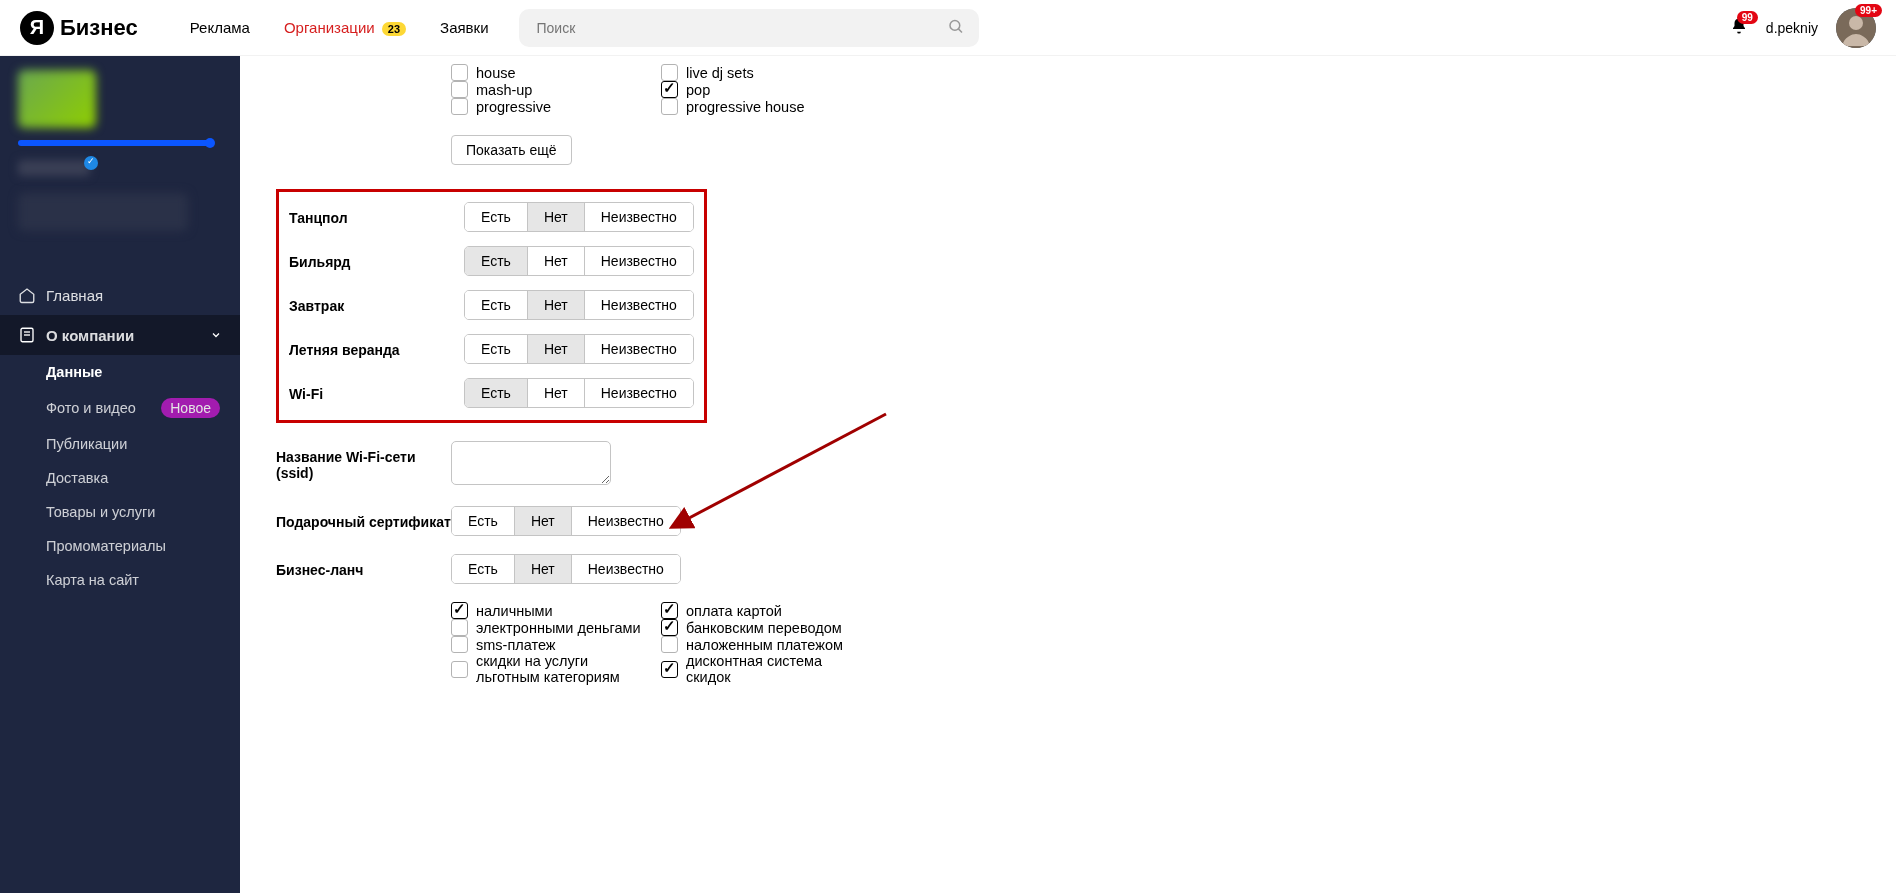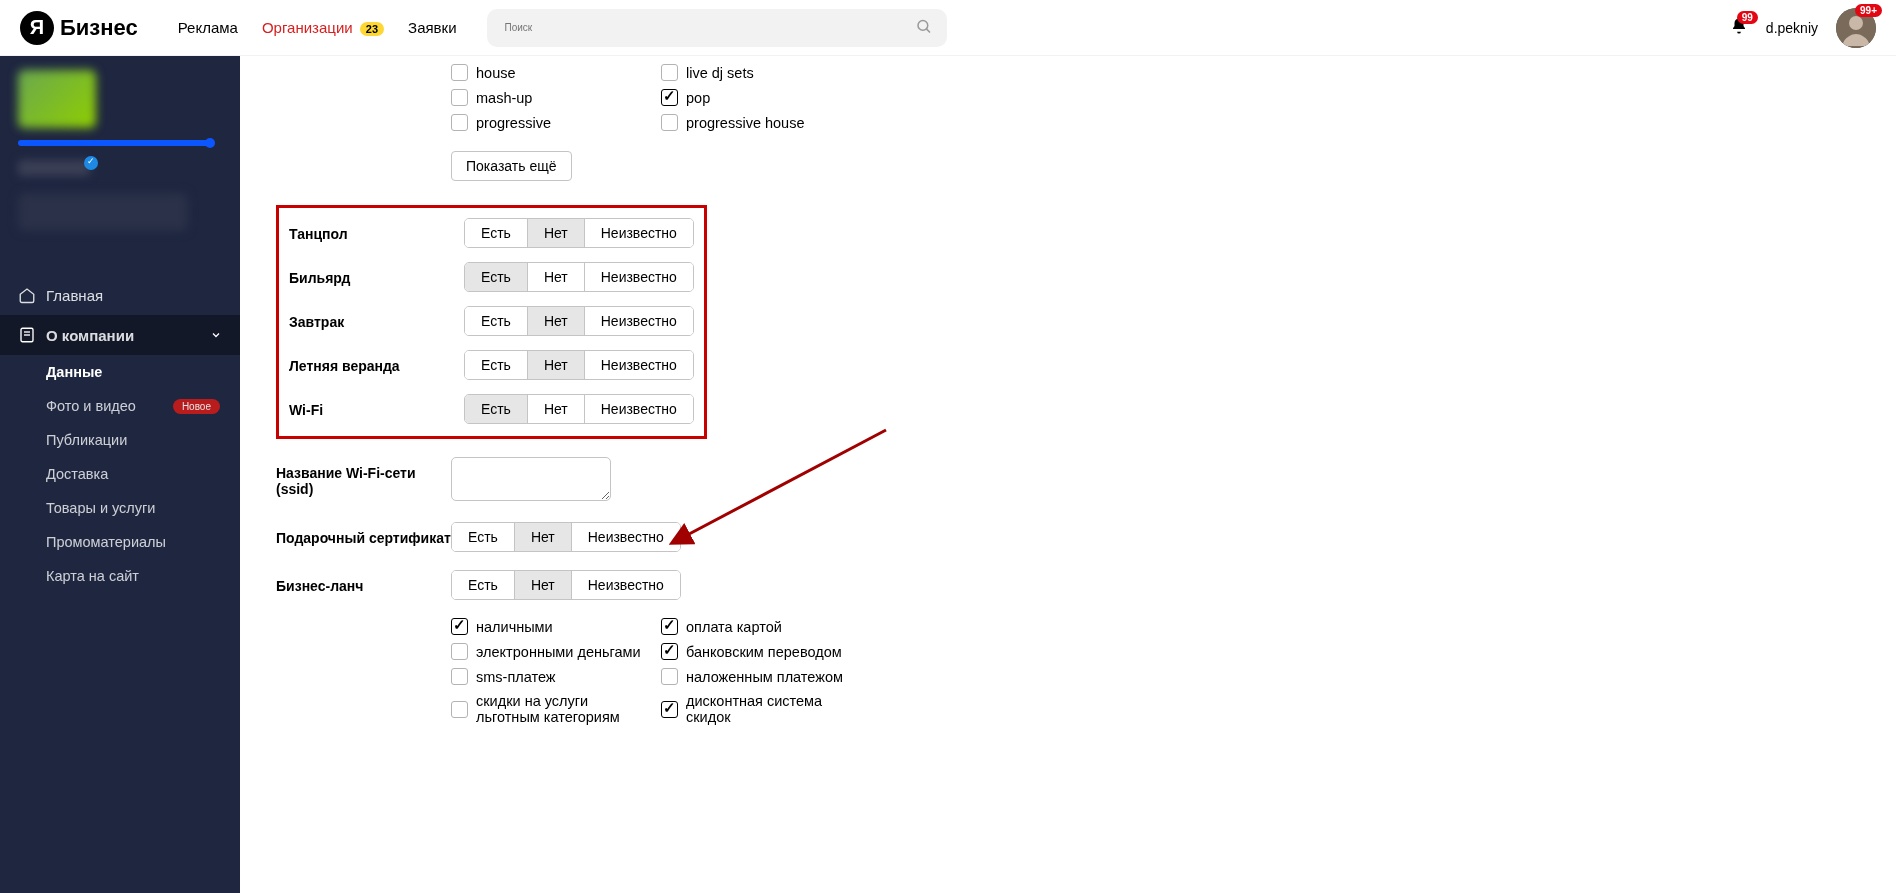--- a/index.html
+++ b/index.html
@@ -1,25 +1,25 @@
 <!DOCTYPE html>
 <html><head>
 <meta charset="utf-8">
 <style>
 * { margin: 0; padding: 0; box-sizing: border-box; }
 body { font-family: -apple-system, "Segoe UI", Arial, sans-serif; font-size: 14px; color: #000; background: #fff; }
 .header { height: 56px; display: flex; align-items: center; padding: 0 20px; border-bottom: 1px solid rgba(0,0,0,0.05); }
 .logo { display: flex; align-items: center; gap: 6px; font-weight: 700; font-size: 22px; }
 .logo-mark { width: 34px; height: 34px; border-radius: 50%; background: #000; color: #fff; display: flex; align-items: center; justify-content: center; font-size: 20px; font-weight: 700; }
-.topnav { display: flex; align-items: flex-start; gap: 24px; margin-left: 40px; font-size: 15px; font-weight: 500; }
+.topnav { display: flex; align-items: flex-start; gap: 34px; margin-left: 52px; font-size: 15px; font-weight: 500; }
 .topnav-item { cursor: pointer; }
 .topnav-item.active { color: #d61f1f; }
 .count-badge { background: #fdd835; color: #000; font-size: 11px; border-radius: 10px; padding: 1px 6px; margin-left: 3px; font-weight: 700; display: inline-block; }
 .search-box { flex: 0 0 460px; margin-left: 30px; position: relative; }
-.search-input { width: 100%; height: 38px; border-radius: 10px; border: none; background: #f2f2f2; padding: 0 44px 0 18px; font-size: 10px; outline: none; }
+.search-input { width: 100%; height: 38px; border-radius: 10px; border: none; background: #f2f2f2; padding: 0 44px 0 18px; font-size: 14px; outline: none; }
 .search-icon { position: absolute; right: 14px; top: 50%; transform: translateY(-50%); pointer-events: none; }
 .right-head { margin-left: auto; display: flex; align-items: center; gap: 18px; }
 .bell-wrap { position: relative; cursor: pointer; }
 .bell-badge { position: absolute; top: -6px; right: -10px; background: #e30613; color: #fff; font-size: 10px; font-weight: 700; border-radius: 10px; padding: 1px 5px; }
 .username { font-size: 14px; }
 .avatar-wrap { position: relative; }
 .avatar { width: 40px; height: 40px; border-radius: 50%; background: #555; display:block; object-fit:cover; }
 .avatar-badge { position: absolute; top: -4px; right: -6px; background: #e30613; color: #fff; font-size: 10px; font-weight: 700; border-radius: 10px; padding: 1px 5px; }
 .layout { display: flex; }
 .sidebar { width: 240px; background: #1e2640; color: rgba(255,255,255,0.85); min-height: calc(893px - 56px); padding-top: 14px; }
@@ -31,28 +31,28 @@
 .side-ver-blur { width: 72px; height: 16px; background: #3a3f55; filter: blur(4px); border-radius: 4px; }
 .ver-badge { position: absolute; top: -4px; right: -8px; width: 14px; height: 14px; border-radius: 50%; background: #1e88e5; }
 .ver-badge::after { content:"✓"; color:#fff; font-size:9px; position:absolute; left:3px; top:0; }
 .side-blur2 { width: 170px; height: 38px; background: #2a3148; filter: blur(5px); border-radius: 6px; margin-top: 14px; }
 .side-nav { margin-top: 34px; }
 .side-nav-item, .side-sub-item { display: flex; align-items: center; gap: 10px; padding: 11px 18px; cursor: pointer; font-size: 15px; }
 .side-nav-item.active { background: rgba(0,0,0,0.35); font-weight: 600; }
 .side-sub { padding-left: 14px; }
 .side-sub-item { padding: 9px 20px 9px 32px; font-size: 14.5px; color: rgba(255,255,255,0.78); }
 .side-sub-item.active { color: #fff; font-weight: 600; }
-.pill-new { background: #b91c1c; color: #e4e4e4; font-size: 10px; padding: 2px 9px; border-radius: 10px; margin-left: auto; }
+.pill-new { background: #a21caf; color: #e4e4e4; font-size: 14px; padding: 2px 9px; border-radius: 10px; margin-left: auto; }
 .chev { margin-left: auto; }
 .content { padding: 0 0 40px 36px; flex:1; margin-top:-10px; }
 .row { display: flex; align-items: flex-start; margin-top: 18px; }
 .row-label { width: 175px; font-weight: 600; font-size: 14px; padding-top: 8px; }
 .row-control { }
 .checks { display: flex; gap: 20px; }
-.check-col { width: 190px; display: flex; flex-direction: column; gap: 8px; }
+.check-col { width: 190px; display: flex; flex-direction: column; }
 .chk { display: flex; align-items: center; gap: 8px; font-size: 14.5px; cursor: pointer; }
 .chk-box { width: 17px; height: 17px; border: 1.5px solid #b3b3b3; border-radius: 3px; flex-shrink:0; position: relative; }
 .chk.checked .chk-box { border-color:#000; }
 .chk.checked .chk-box::after { content:"✓"; position:absolute; left:1px; top:-3px; font-size:15px; font-weight:700; }
 .show-more { margin-top: 20px; }
 .btn-outline { border:1px solid #c4c4c4; background:#fff; padding:6px 14px; border-radius:4px; font-size:14px; cursor:pointer; }
 .seg { display:inline-flex; border:1px solid #c4c4c4; border-radius:5px; overflow:hidden; }
 .seg button { border:none; background:#fff; padding:6px 16px; font-size:14px; cursor:pointer; border-left:1px solid #c4c4c4; }
 .seg button:first-child { border-left:none; }
 .seg button.sel { background:#e6e6e6; }

